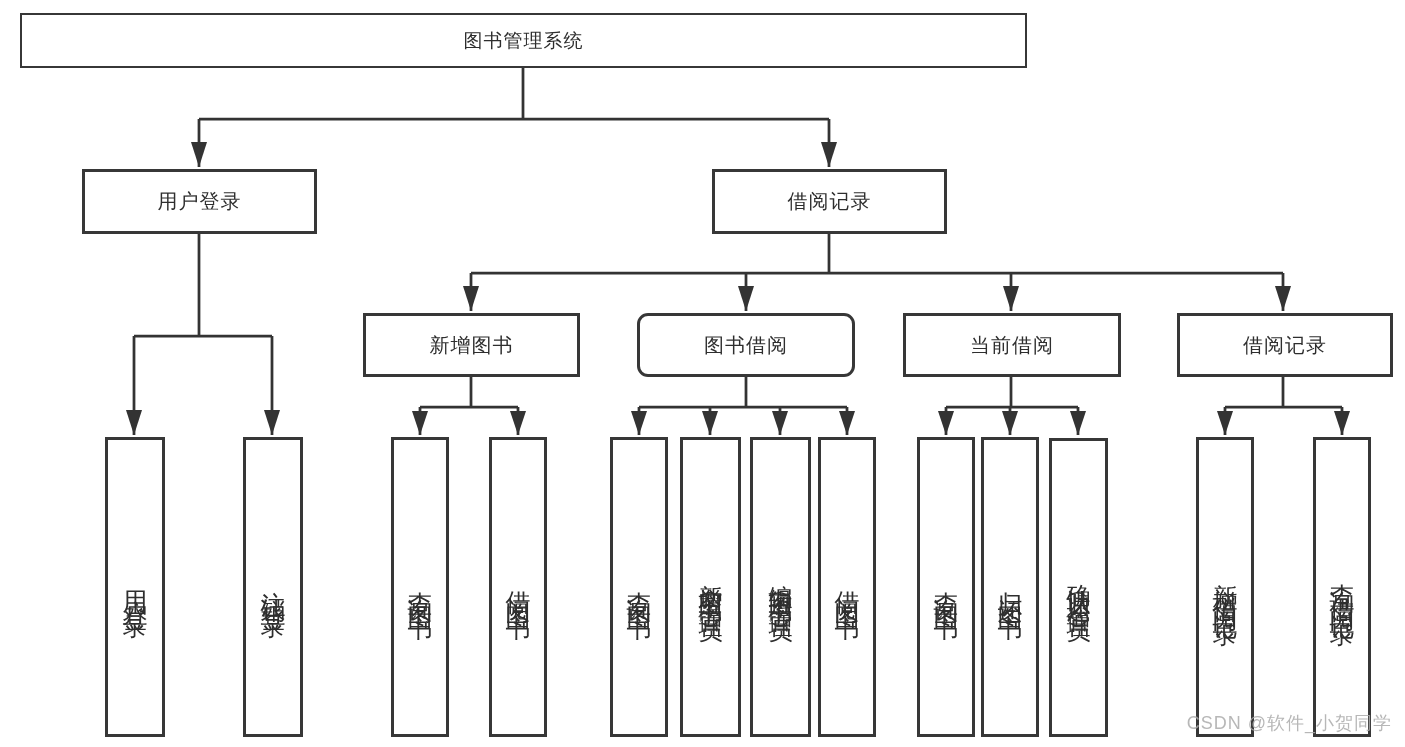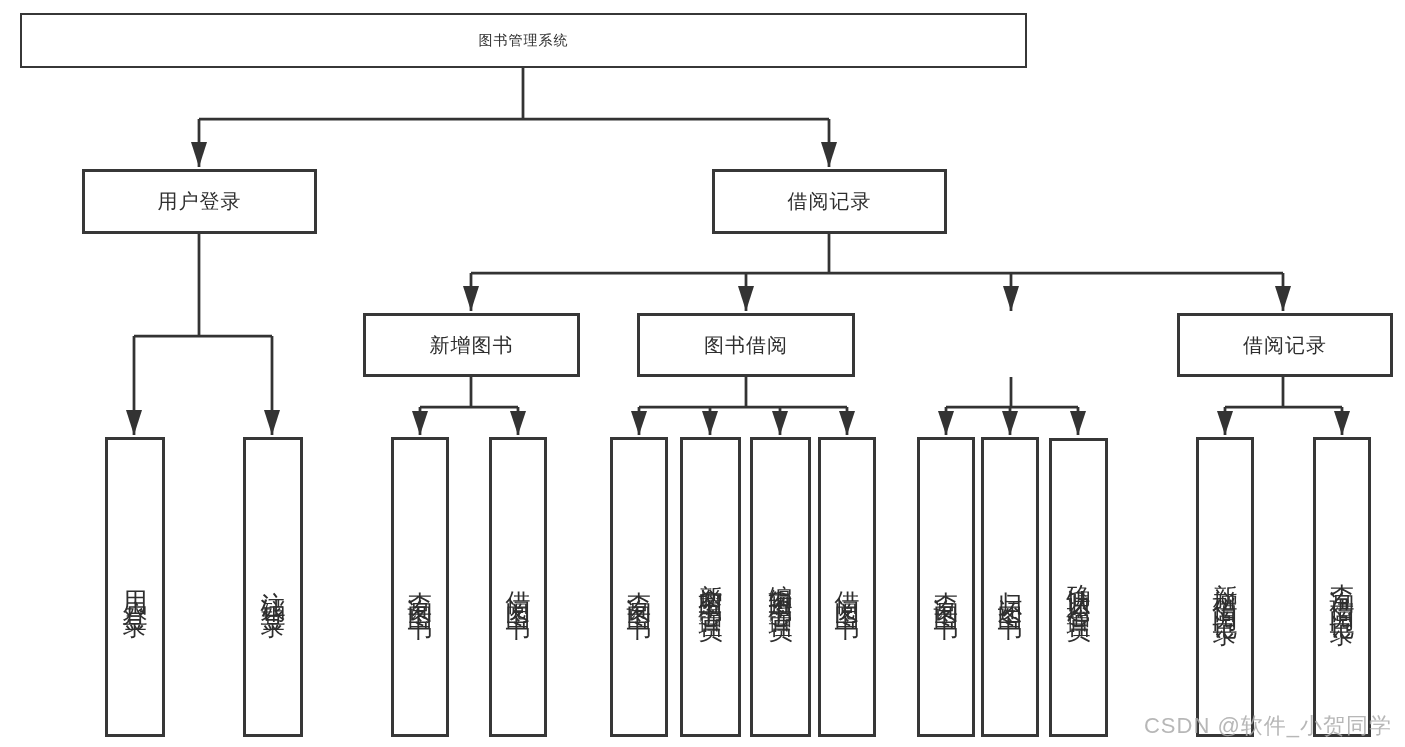--- a/index.html
+++ b/index.html
@@ -26,38 +26,38 @@
     justify-content: center;
     color: #2e2e2e;
     z-index: 1;
   }
   .node.root { border-width: 2px; }
   .node .lbl {
     font-size: 20px;
     letter-spacing: 1px;
     white-space: nowrap;
   }
-  .node.root .lbl { font-size: 14px; }
+  .node.root .lbl { font-size: 19px; }
   .node.v .lbl {
     writing-mode: vertical-rl;
     text-orientation: mixed;
     font-size: 25px;
     letter-spacing: 8px;
     line-height: 1;
     white-space: nowrap;
   }
   .node.v.long .lbl {
     font-size: 24px;
     letter-spacing: 5px;
   }
   #watermark {
     position: absolute;
     right: 13px;
     top: 711px;
-    font-size: 22px;
+    font-size: 18px;
     color: rgba(170,170,170,0.85);
     letter-spacing: 1px;
     z-index: 2;
     white-space: nowrap;
   }
 </style>
 </head>
 <body>
 
 <div id="canvas">
@@ -123,22 +123,25 @@
   <div class="node v" style="left:105px; top:437px; width:60px; height:300px;">
     <span class="lbl">用户登录</span>
   </div>
   <div class="node v" style="left:243px; top:437px; width:60px; height:300px;">
     <span class="lbl">注销登录</span>
   </div>
 
   <div class="node" style="left:363px; top:313px; width:217px; height:64px;">
     <span class="lbl">新增图书</span>
   </div>
-  <div class="node" style="left:637px; top:313px; width:218px; height:64px;">
+  <div class="node" style="left:637px; top:313px; width:218px; height:64px;border-radius:11px;">
     <span class="lbl">图书借阅</span>
+  </div>
+  <div class="node" style="left:903px; top:313px; width:218px; height:64px;">
+    <span class="lbl">当前借阅</span>
   </div>
   <div class="node" style="left:1177px; top:313px; width:216px; height:64px;">
     <span class="lbl">借阅记录</span>
   </div>
 
   <div class="node v" style="left:391px; top:437px; width:58px; height:300px;">
     <span class="lbl">查询图书</span>
   </div>
   <div class="node v" style="left:489px; top:437px; width:58px; height:300px;">
     <span class="lbl">借阅图书</span>

